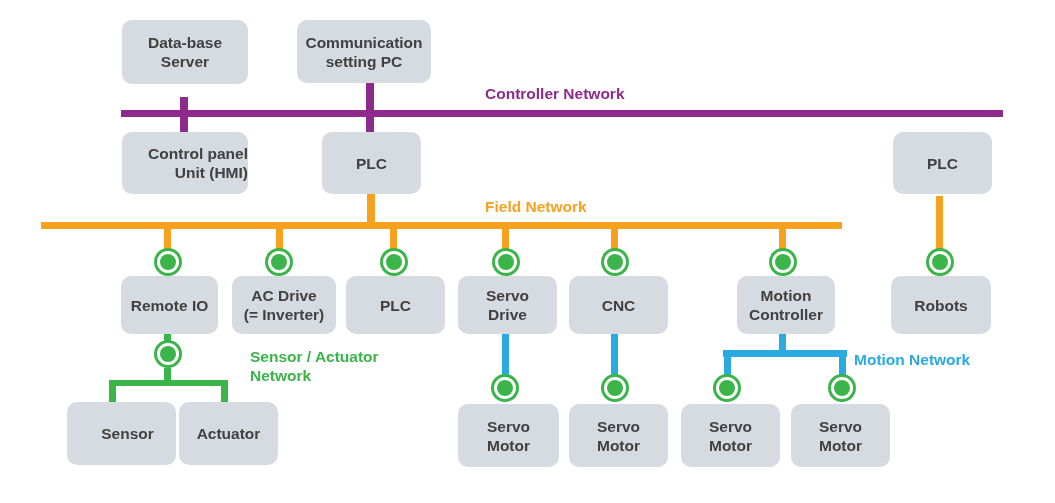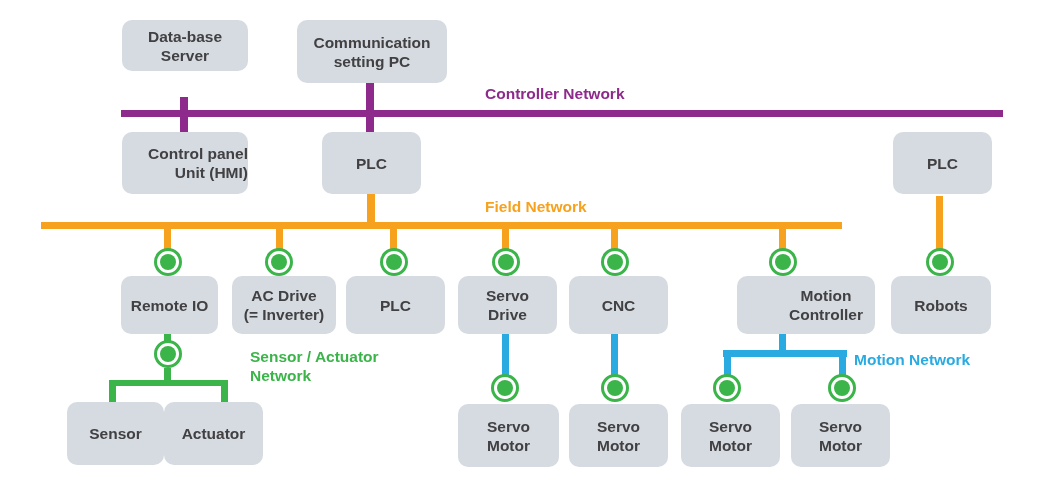--- a/index.html
+++ b/index.html
@@ -101,25 +101,25 @@
   <div class="line blue" style="left:839px; top:350px; width:7px; height:25px;"></div>
 
   <div class="netlabel purple-t" style="left:485px; top:84px;">Controller Network</div>
   <div class="netlabel orange-t" style="left:485px; top:197px;">Field Network</div>
   <div class="netlabel green-t" style="left:250px; top:347px; width:130px;">
     <span class="lbl">Sensor / Actuator</span>
     <span class="lbl">Network</span>
   </div>
   <div class="netlabel blue-t" style="left:854px; top:350px;">Motion Network</div>
 
-  <div class="box" style="left:122px; top:20px; width:126px; height:51px;">
+  <div class="box" style="left:122px; top:20px; width:126px; height:64px;">
     <span class="lbl">Data-base</span>
     <span class="lbl">Server</span>
   </div>
-  <div class="box" style="left:297px; top:20px; width:150px; height:63px;">
+  <div class="box" style="left:297px; top:20px; width:134px; height:63px;">
     <span class="lbl">Communication</span>
     <span class="lbl">setting PC</span>
   </div>
 
   <div class="box" style="left:122px; top:132px; width:126px; height:62px;align-items:flex-end;">
     <span class="lbl">Control panel</span>
     <span class="lbl">Unit (HMI)</span>
   </div>
   <div class="box" style="left:322px; top:132px; width:99px; height:62px;">
     <span class="lbl">PLC</span>
@@ -138,32 +138,32 @@
   <div class="box" style="left:346px; top:276px; width:99px; height:58px;">
     <span class="lbl">PLC</span>
   </div>
   <div class="box" style="left:458px; top:276px; width:99px; height:58px;">
     <span class="lbl">Servo</span>
     <span class="lbl">Drive</span>
   </div>
   <div class="box" style="left:569px; top:276px; width:99px; height:58px;">
     <span class="lbl">CNC</span>
   </div>
-  <div class="box" style="left:737px; top:276px; width:98px; height:58px;padding-left:40px;">
+  <div class="box" style="left:737px; top:276px; width:98px; height:58px;">
     <span class="lbl">Motion</span>
     <span class="lbl">Controller</span>
   </div>
   <div class="box" style="left:891px; top:276px; width:100px; height:58px;">
     <span class="lbl">Robots</span>
   </div>
 
-  <div class="box" style="left:67px; top:402px; width:97px; height:63px;">
+  <div class="box" style="left:67px; top:402px; width:97px; height:63px;padding-left:12px;">
     <span class="lbl">Sensor</span>
   </div>
-  <div class="box" style="left:164px; top:402px; width:99px; height:63px;">
+  <div class="box" style="left:179px; top:402px; width:99px; height:63px;">
     <span class="lbl">Actuator</span>
   </div>
   <div class="box" style="left:458px; top:404px; width:101px; height:63px;">
     <span class="lbl">Servo</span>
     <span class="lbl">Motor</span>
   </div>
   <div class="box" style="left:569px; top:404px; width:99px; height:63px;">
     <span class="lbl">Servo</span>
     <span class="lbl">Motor</span>
   </div>

